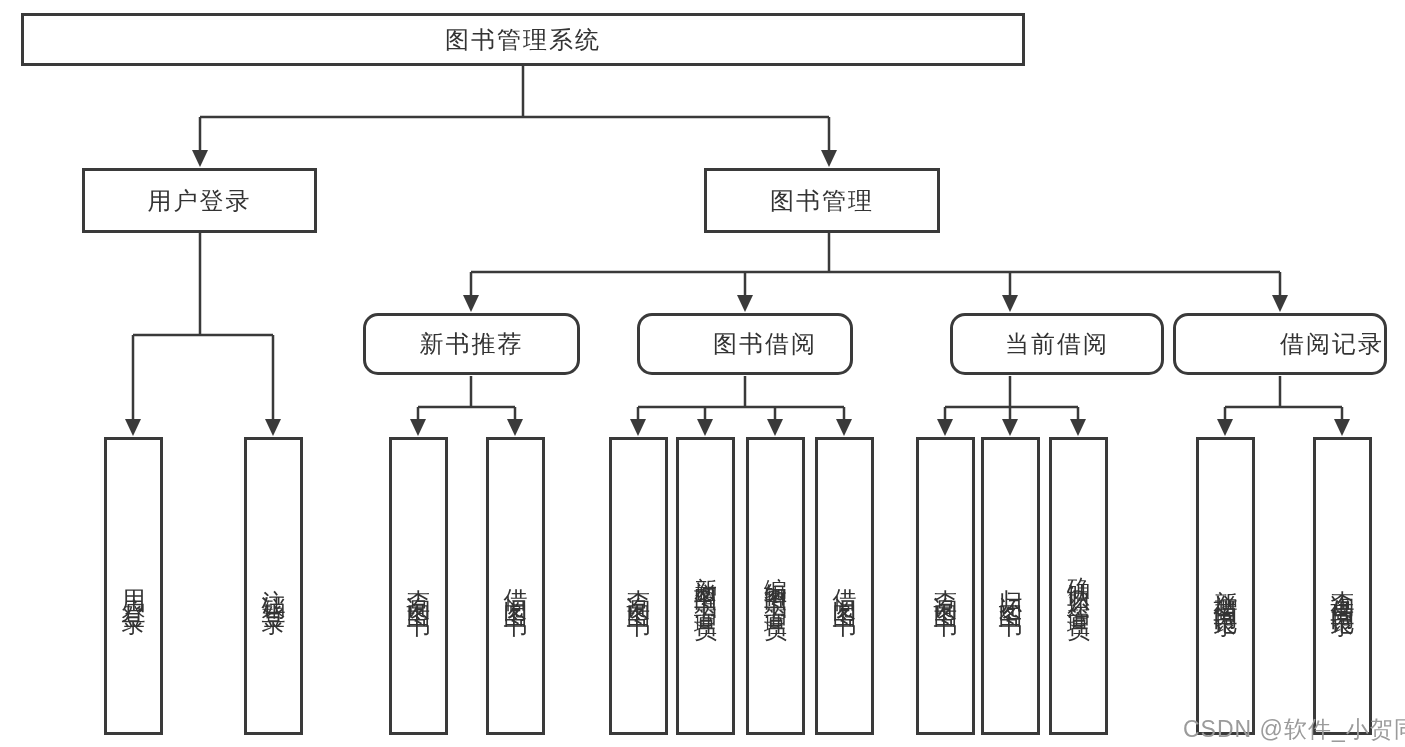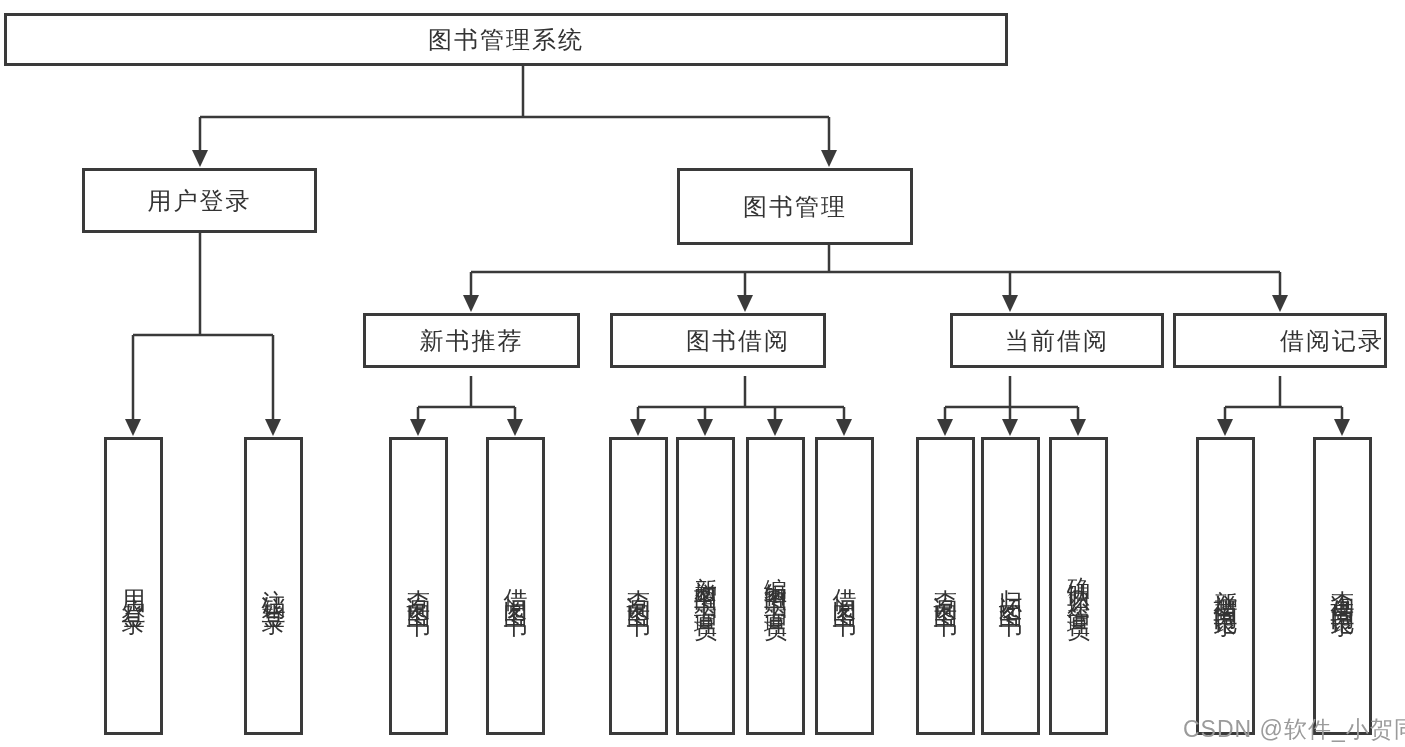--- a/index.html
+++ b/index.html
@@ -29,26 +29,26 @@
     background: #ffffff;
     color: #333333;
     display: flex;
     align-items: center;
     justify-content: center;
     font-size: 24px;
     letter-spacing: 2px;
     text-align: center;
     line-height: 1;
   }
-  .node.root    { left: 4px;   top: 13px;  width: 1004px; height: 53px; }
+  .node.root    { left: 21px;   top: 13px;  width: 1004px; height: 53px; }
   .node.lv2a    { left: 82px;   top: 168px; width: 235px;  height: 65px; }
-  .node.lv2b    { left: 677px;  top: 168px; width: 236px;  height: 77px; }
-  .node.lv3     { top: 313px; height: 55px; }
+  .node.lv2b    { left: 704px;  top: 168px; width: 236px;  height: 65px; }
+  .node.lv3     { top: 313px; height: 62px; border-radius: 15px; }
   .node.lv3a    { left: 363px;  width: 217px; }
-  .node.lv3b    { left: 610px;  width: 216px; padding-left: 40px; }
+  .node.lv3b    { left: 637px;  width: 216px; padding-left: 40px; }
   .node.lv3c    { left: 950px;  width: 214px; }
   .node.lv3d    { left: 1173px; width: 214px; justify-content: flex-end; }
   .node.leaf    { top: 437px; height: 298px; width: 59px; }
   .node.leaf span {
     writing-mode: vertical-rl;
     letter-spacing: 8px;
     font-size: 24px;
   }
   .node.leaf.mid span  { letter-spacing: 5px; }
   .node.leaf.long span { letter-spacing: 6px; font-size: 23px; }

